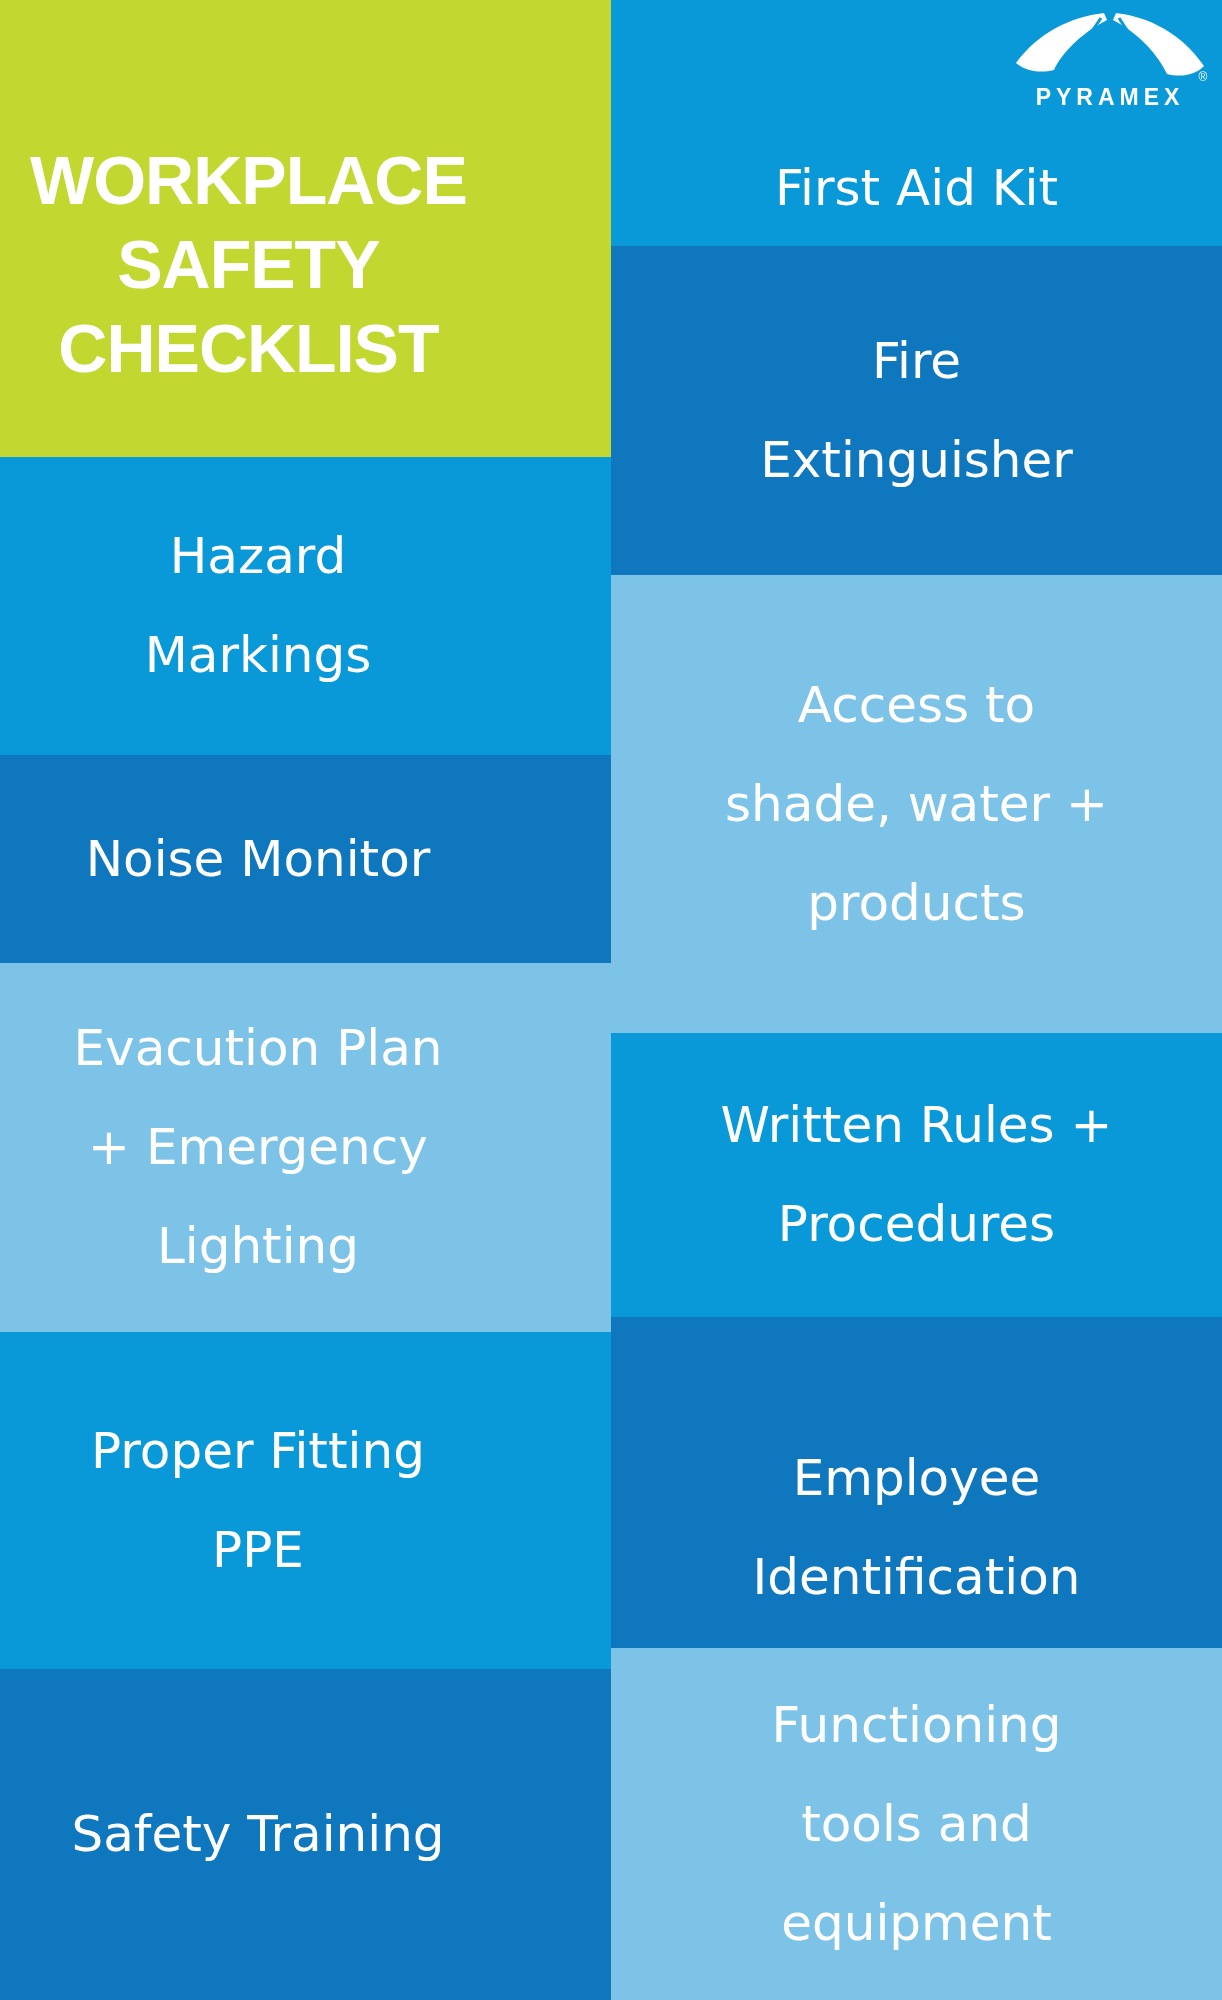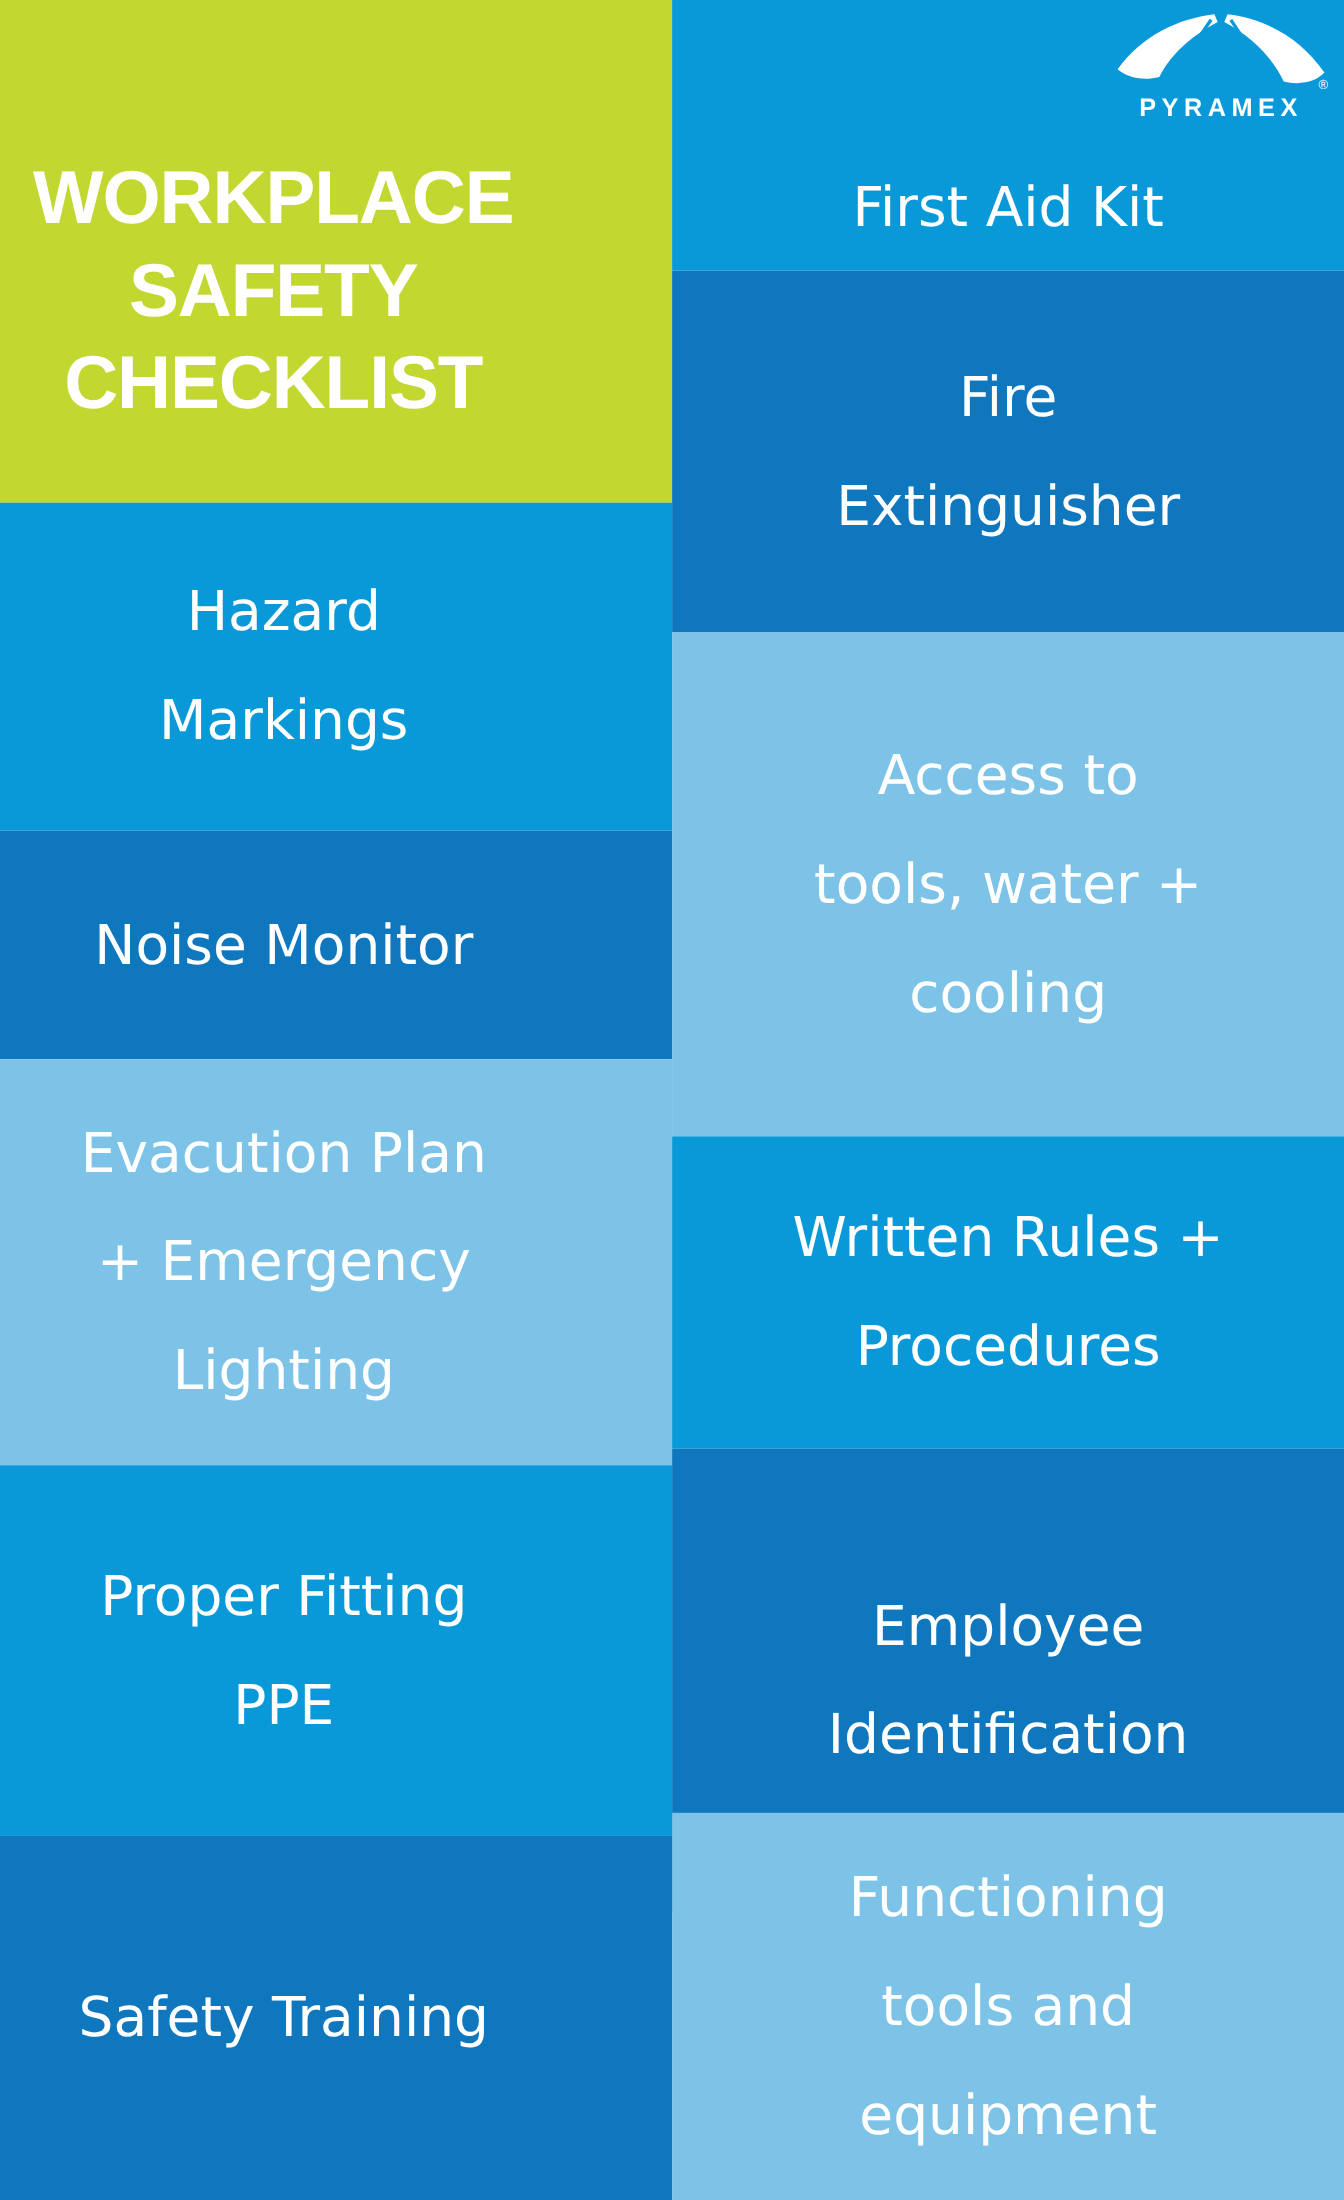--- a/index.html
+++ b/index.html
@@ -120,22 +120,22 @@
     <section class="block bg-dark b-fire">
       <p class="label">
         <span class="ln">Fire</span>
         <span class="ln">Extinguisher</span>
       </p>
     </section>
 
     <section class="block bg-light b-access">
       <p class="label">
         <span class="ln">Access to</span>
-        <span class="ln">tools, water +</span>
-        <span class="ln">cooling</span>
+        <span class="ln">shade, water +</span>
+        <span class="ln">products</span>
       </p>
     </section>
 
     <section class="block bg-medium b-written">
       <p class="label">
         <span class="ln">Written Rules +</span>
         <span class="ln">Procedures</span>
       </p>
     </section>
 

